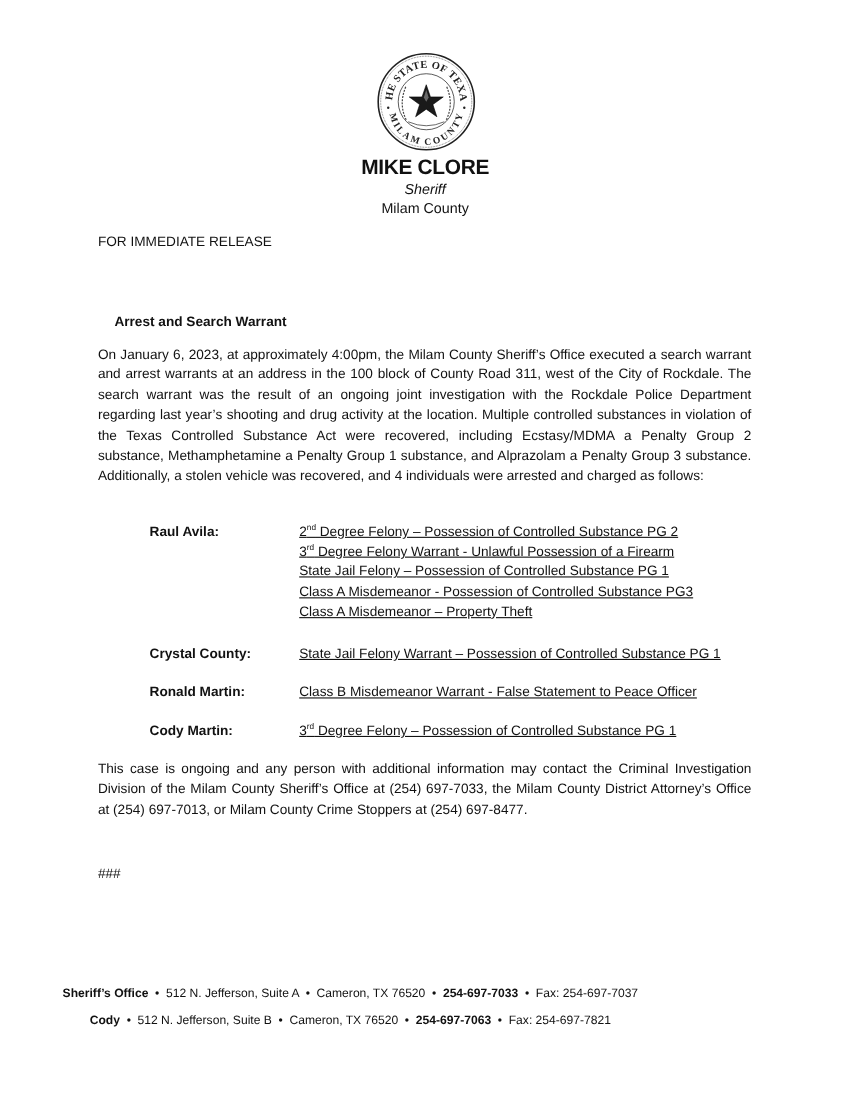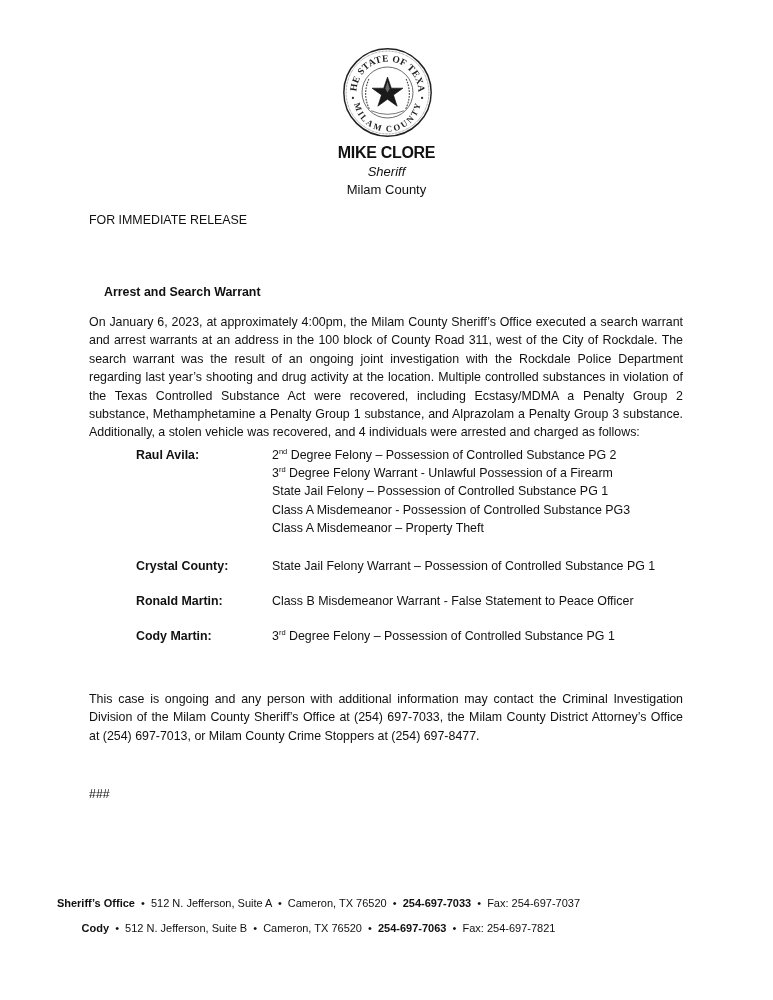--- a/index.html
+++ b/index.html
@@ -29,21 +29,21 @@
     }
     .letterhead {
       position: absolute;
       left: 0;
       top: 143px;
       width: 773px;
       text-align: center;
     }
     .sheriff-name {
       font-weight: bold;
-      font-size: 16px;
+      font-size: 19px;
       letter-spacing: -0.3px;
       line-height: 20px;
       margin: 0;
     }
     .sheriff-title {
       font-style: italic;
       font-size: 13px;
       line-height: 18px;
       margin: 0;
     }
@@ -74,36 +74,37 @@
       font-size: 12.4px;
       line-height: 18.4px;
       text-align: justify;
       margin: 0;
     }
     .para1 { top: 313px; }
     .para2 { top: 690px; }
     .charges {
       position: absolute;
       left: 136px;
-      top: 446px;
+      top: 474px;
       width: 560px;
       font-size: 12.4px;
     }
     .person {
       display: flex;
       margin-bottom: 9px;
     }
     .person-name {
       width: 136px;
       font-weight: bold;
       line-height: 18.2px;
       flex-shrink: 0;
     }
     .charge-list {
       line-height: 18.2px;
+      text-decoration: underline;
     }
     .charge {
       display: block;
       white-space: nowrap;
     }
     .person.first { margin-bottom: 20px; }
     .person.mid { margin-bottom: 17px; }
     sup {
       font-size: 7.5px;
       line-height: 0;

